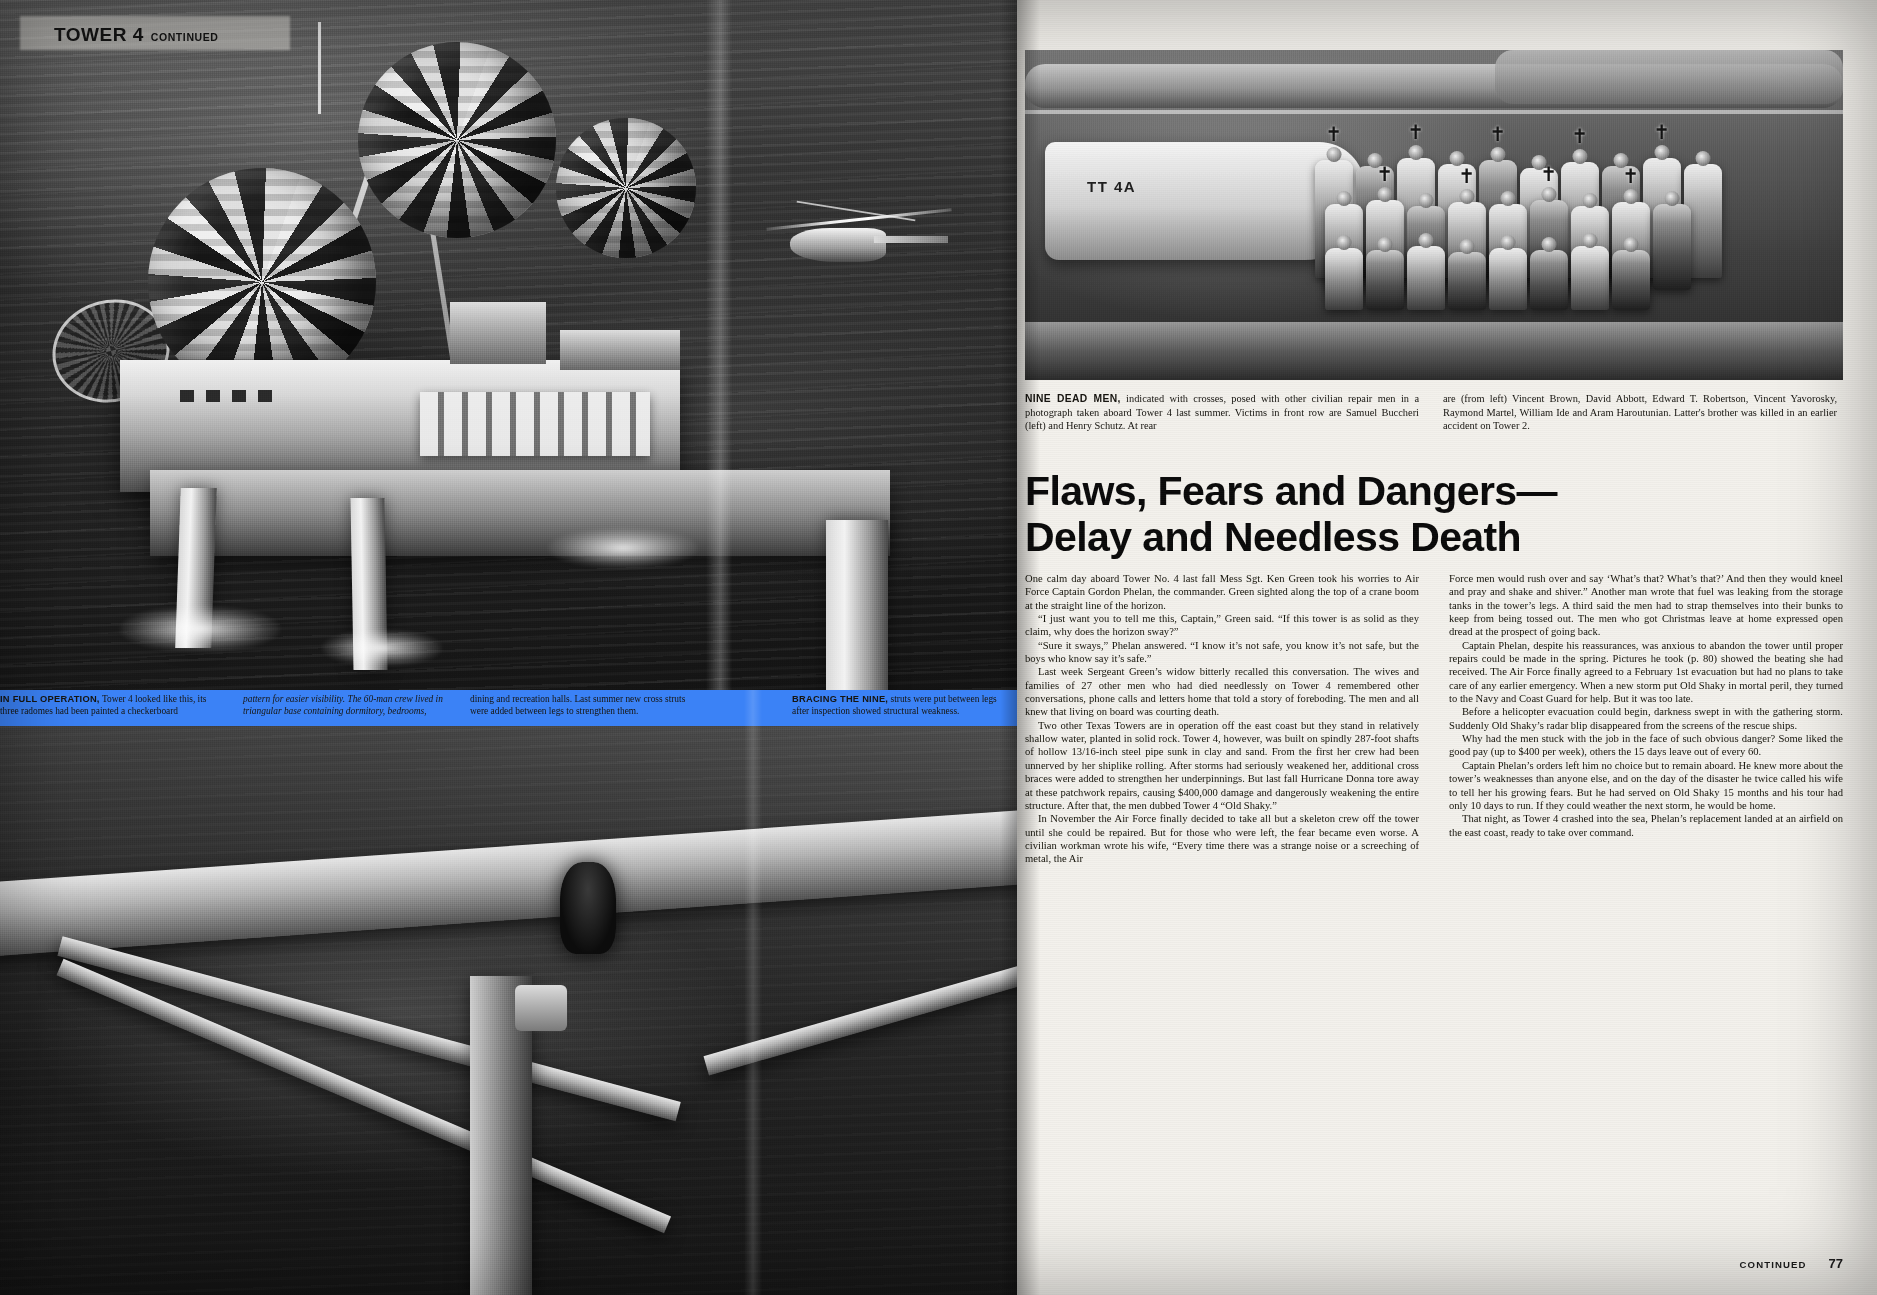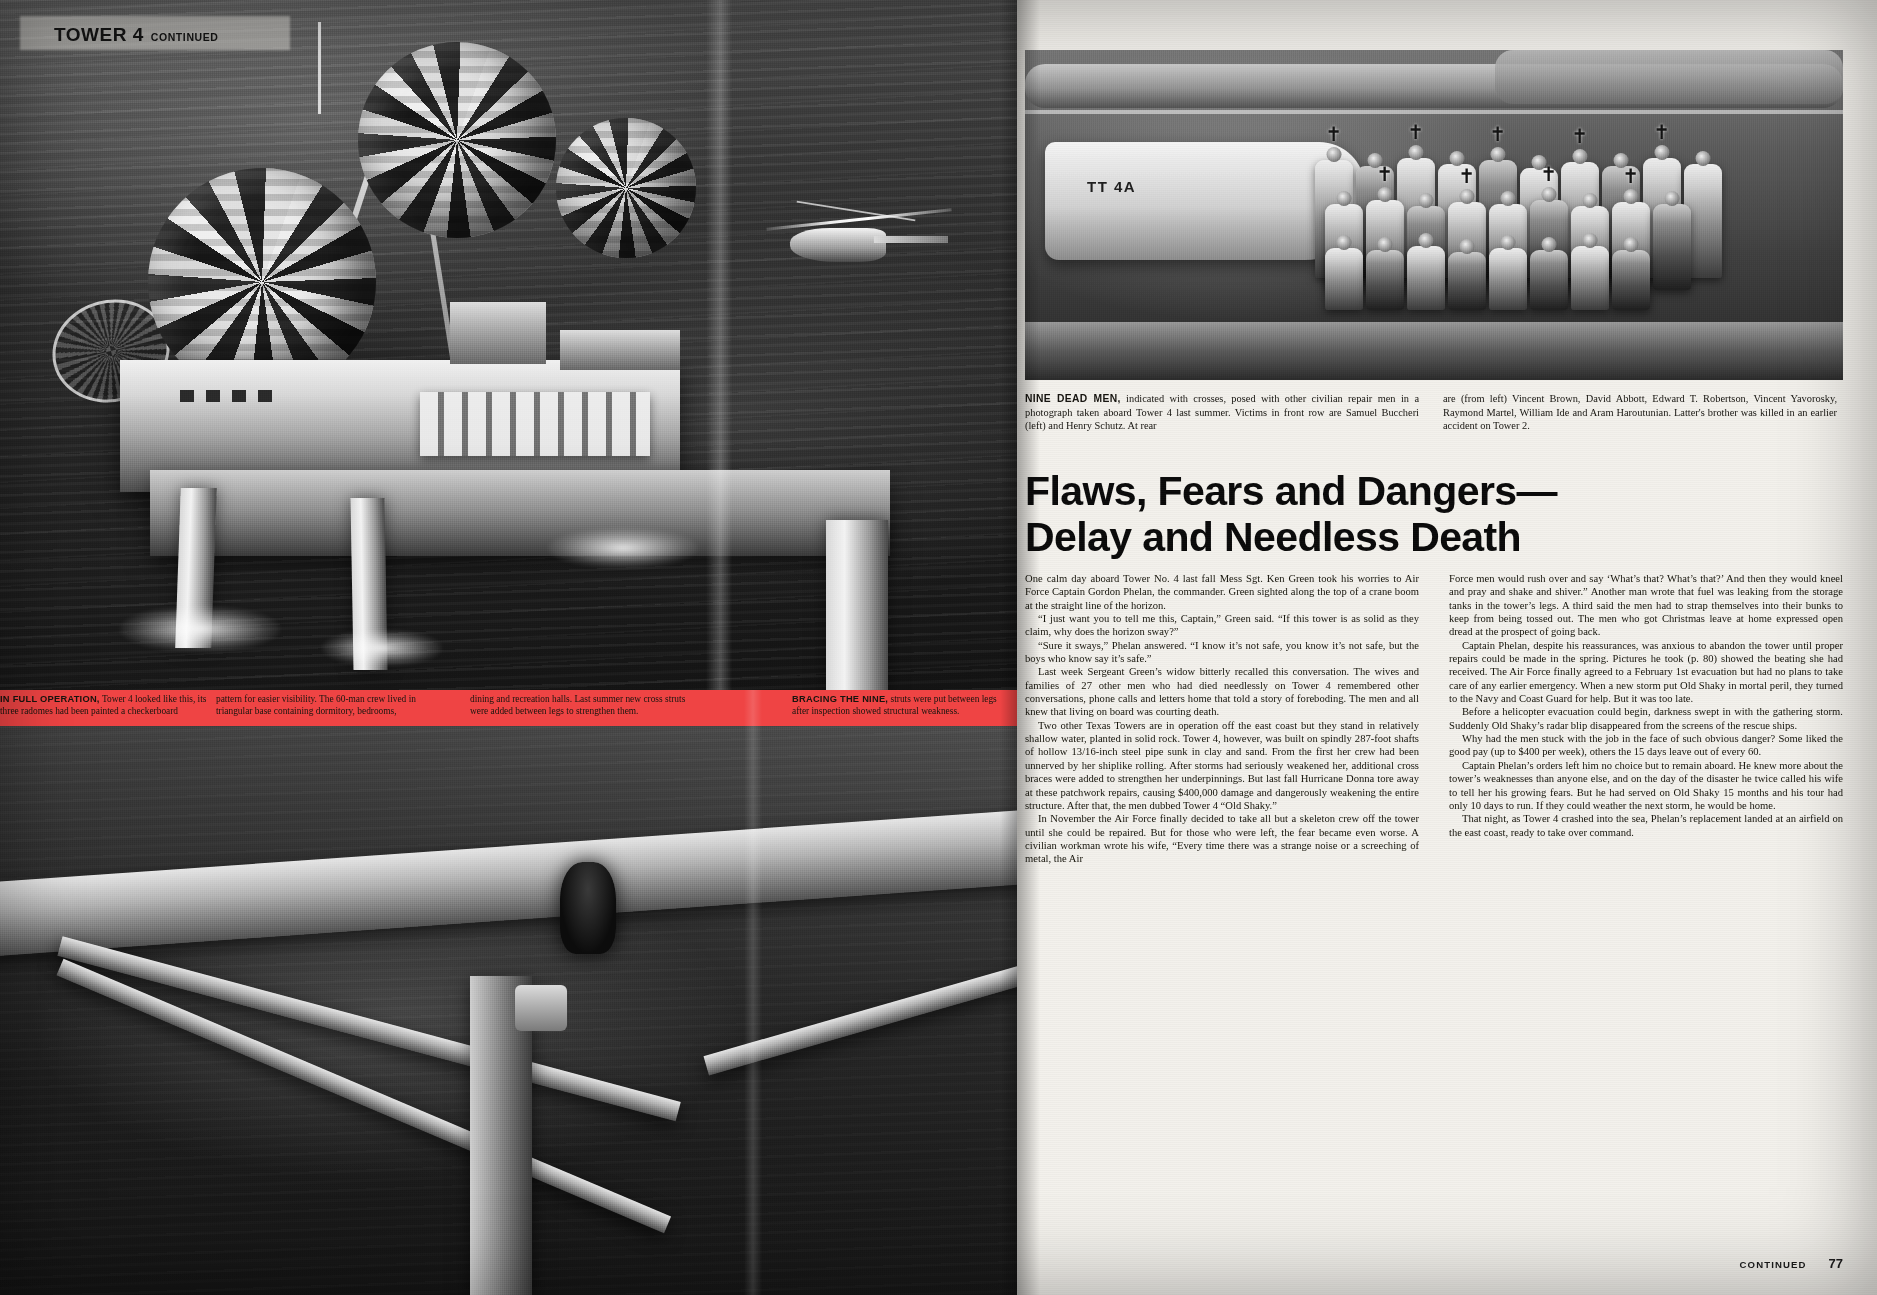--- a/index.html
+++ b/index.html
@@ -189,30 +189,30 @@
     font-weight:700;font-size:10.5px;letter-spacing:.6px;margin-left:7px;
   }
   .rh-plate{
     position:absolute;left:20px;top:16px;width:270px;height:34px;
     background:rgba(214,212,206,.55);filter:blur(1px);
   }
 
   
   .caption-strip{
     position:absolute;left:0;top:690px;width:1017px;height:52px;
-    background:#ef4444;
+    background:#3b82f6;
   }
   .cap-col{
     position:absolute;top:4px;font-size:9.4px;line-height:11.6px;color:#17150f;
   }
   .cap-lead{
     font-family:"Liberation Sans", sans-serif;font-weight:700;font-size:9.3px;letter-spacing:.25px;
   }
   .cap-c1{left:0px;width:218px;}
-  .cap-c2{left:216px;width:206px;}
+  .cap-c2{left:243px;width:206px;font-style:italic;}
   .cap-c3{left:470px;width:232px;}
   .cap-c4{left:792px;width:224px;}
 
   
   .photo-bottom{
     position:absolute;left:0;top:726px;width:1017px;height:569px;
     background:
       radial-gradient(ellipse 50% 40% at 38% 52%, rgba(200,200,200,.22), rgba(0,0,0,0) 70%),
       linear-gradient(185deg,#4f4f4f 0%,#3a3a3a 22%,#2a2a2a 44%,#1e1e1e 68%,#141414 100%);
     overflow:hidden;

